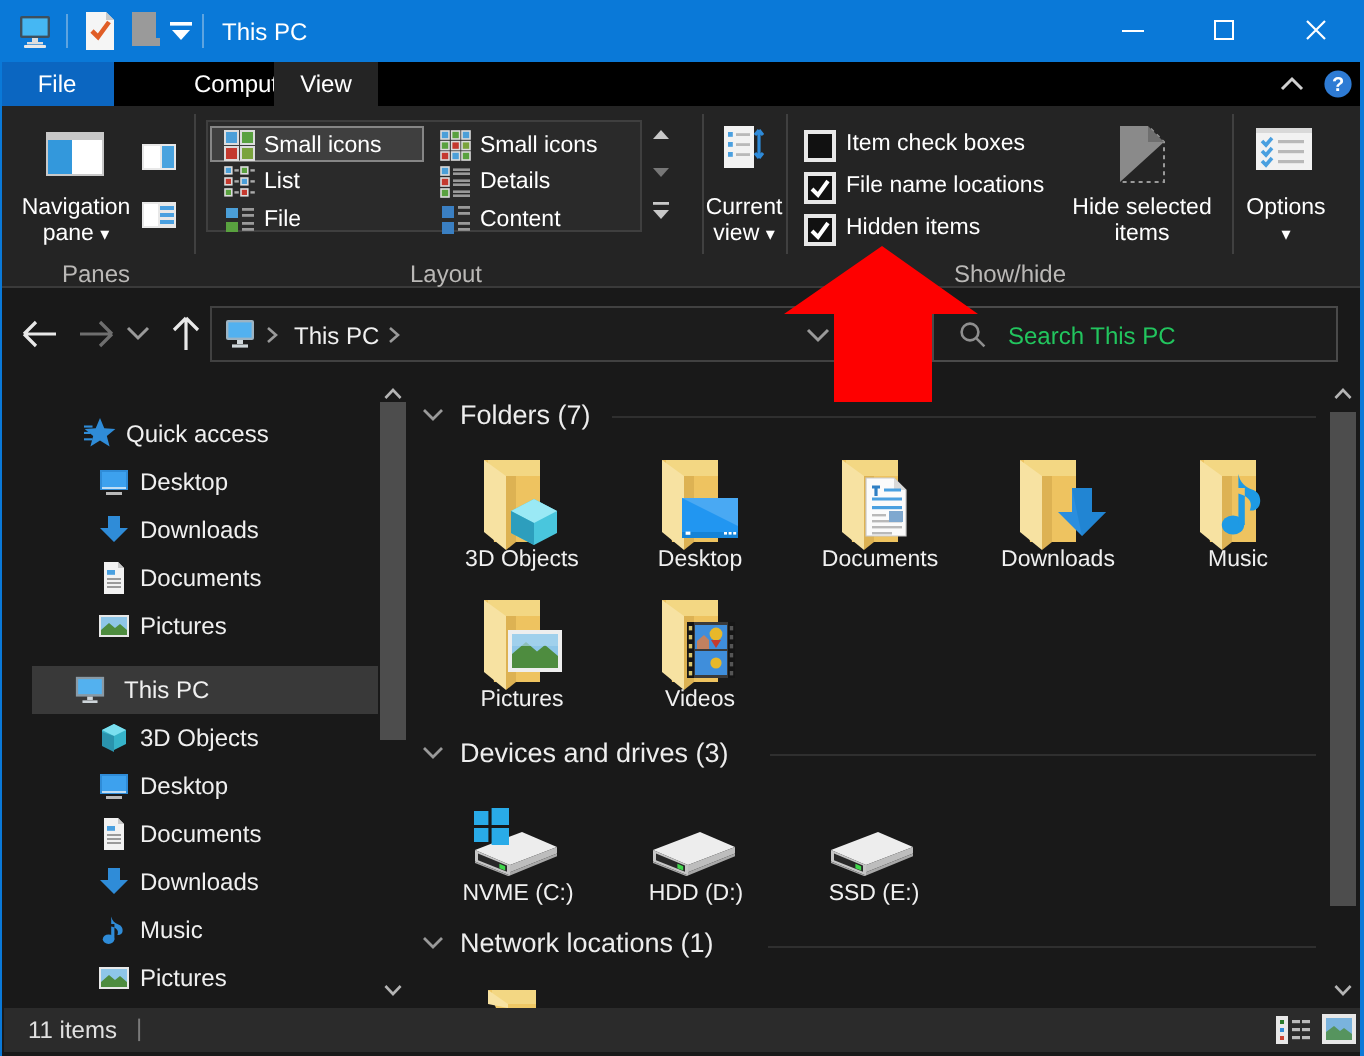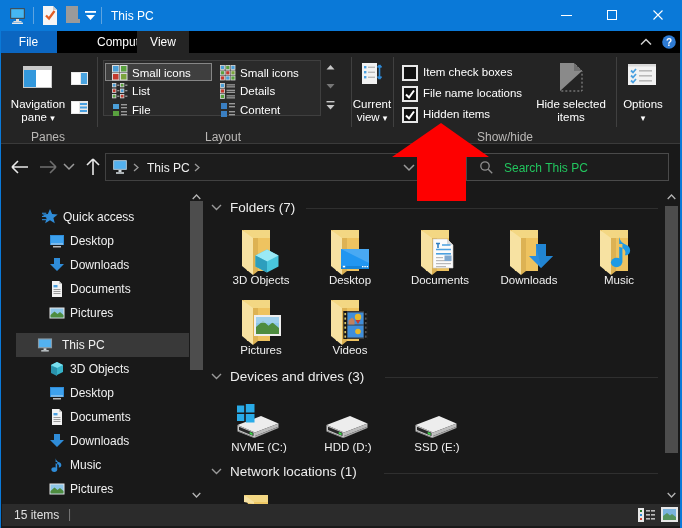--- a/index.html
+++ b/index.html
@@ -685,21 +685,21 @@
     <svg class="abs" style="left:4px;top:6px" width="9" height="6" viewBox="0 0 9 6">
         <path d="M0.7,5 L4.5,1 L8.3,5" stroke="#b4b4b4" stroke-width="1.3" fill="none"></path>
       </svg>
     <div class="thumb" style="left:2px;top:18px;width:13px;height:247px"></div>
     <svg class="abs" style="left:4px;bottom:6px" width="9" height="6" viewBox="0 0 9 6">
         <path d="M0.7,1 L4.5,5 L8.3,1" stroke="#b4b4b4" stroke-width="1.3" fill="none"></path>
       </svg>
   </div>
 
   <div class="abs" id="status">
-    <div class="abs" style="left:12px;top:4px;color:#e0e0e0">15 items</div>
+    <div class="abs" style="left:12px;top:4px;color:#e0e0e0">11 items</div>
     <div class="abs" style="left:66px;top:3px;color:#7a7a7a">|</div>
     <svg class="abs" style="left:636px;top:4px" width="18" height="14" viewBox="0 0 18 14">
       <rect x="0" y="0" width="6" height="14" fill="#e8e8e8"></rect>
       <rect x="2" y="2" width="2" height="2" fill="#2a7a2a"></rect>
         <rect x="2" y="6" width="2" height="2" fill="#2f8cd8"></rect>
         <rect x="2" y="10" width="2" height="2" fill="#c43"></rect>
       <g fill="#bbb">
           <rect x="8" y="2" width="4" height="1.6"></rect>
           <rect x="13" y="2" width="4" height="1.6"></rect>
           <rect x="8" y="6" width="4" height="1.6"></rect>

